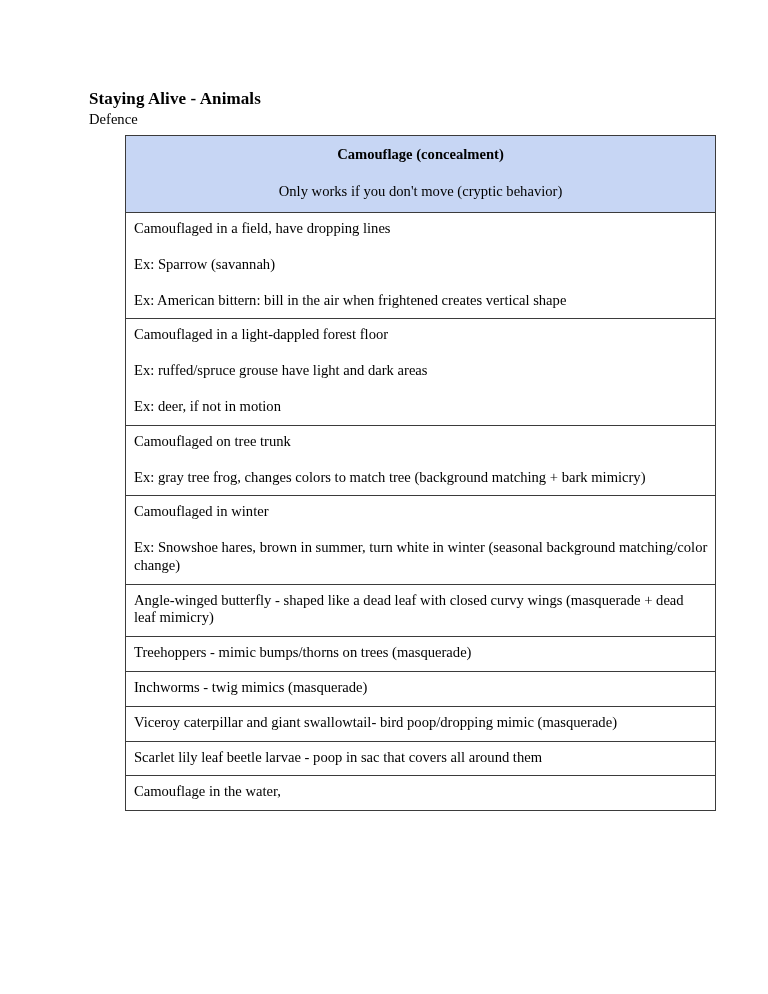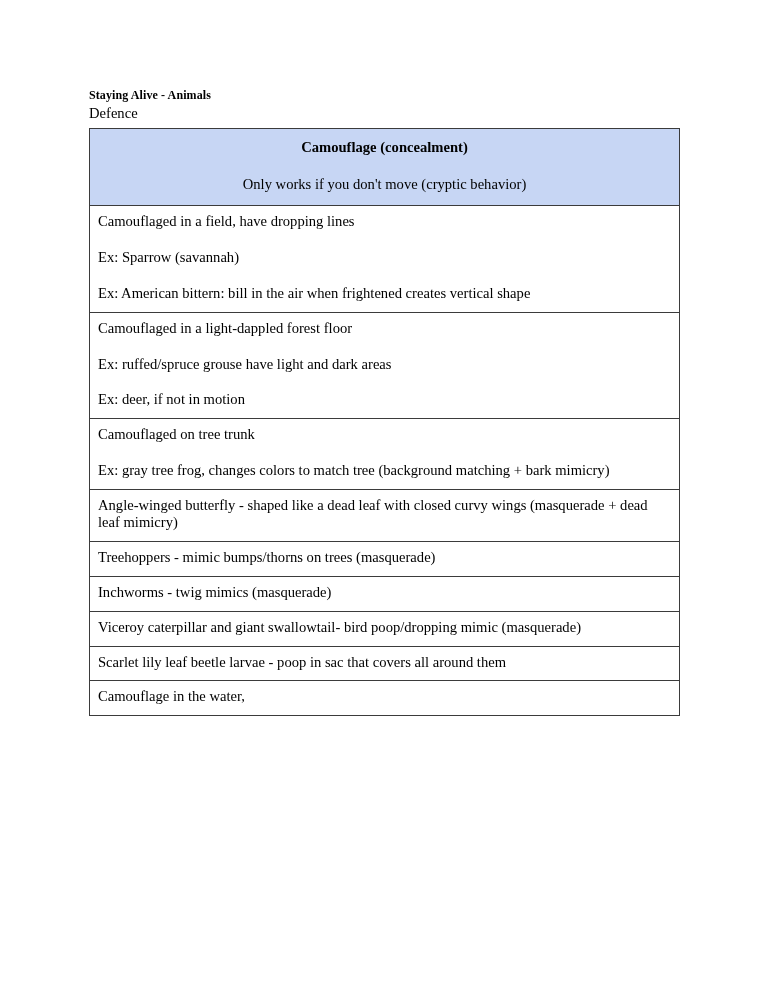--- a/index.html
+++ b/index.html
@@ -15,37 +15,38 @@
     overflow: hidden;
   }
   .page {
     position: relative;
     width: 768px;
     height: 994px;
     box-sizing: border-box;
     padding: 88px 88px 0 89px;
   }
   .doc-title {
-    font-size: 12px;
+    font-size: 17px;
     font-weight: bold;
     line-height: 1.32;
     margin: 0;
     letter-spacing: 0.1px;
   }
   .doc-subtitle {
     font-size: 14.6px;
     font-weight: normal;
     line-height: 1.34;
     margin: 0 0 5px 0;
   }
   table.camo-table {
     width: 591px;
     border-collapse: collapse;
     table-layout: fixed;
     border: 1.1px solid #3b3b3b;
+    margin-left: 36px;
   }
   table.camo-table td {
     border: 1.1px solid #3b3b3b;
     vertical-align: top;
     padding: 0;
   }
   .header-cell {
     background: #c7d6f4;
     text-align: center;
     padding: 9px 8px 11px 8px !important;
@@ -105,20 +106,26 @@
         </td>
       </tr>
       <tr>
         <td class="body-cell">
           <p>Camouflaged on tree trunk</p>
           <p>Ex: gray tree frog, changes colors to match tree (background matching + bark mimicry)</p>
         </td>
       </tr>
       <tr>
         <td class="body-cell">
+          <p>Camouflaged in winter</p>
+          <p>Ex: Snowshoe hares, brown in summer, turn white in winter (seasonal background matching/color change)</p>
+        </td>
+      </tr>
+      <tr>
+        <td class="body-cell">
           <p>Angle-winged butterfly - shaped like a dead leaf with closed curvy wings (masquerade + dead leaf mimicry)</p>
         </td>
       </tr>
       <tr>
         <td class="body-cell">
           <p>Treehoppers - mimic bumps/thorns on trees (masquerade)</p>
         </td>
       </tr>
       <tr>
         <td class="body-cell">

